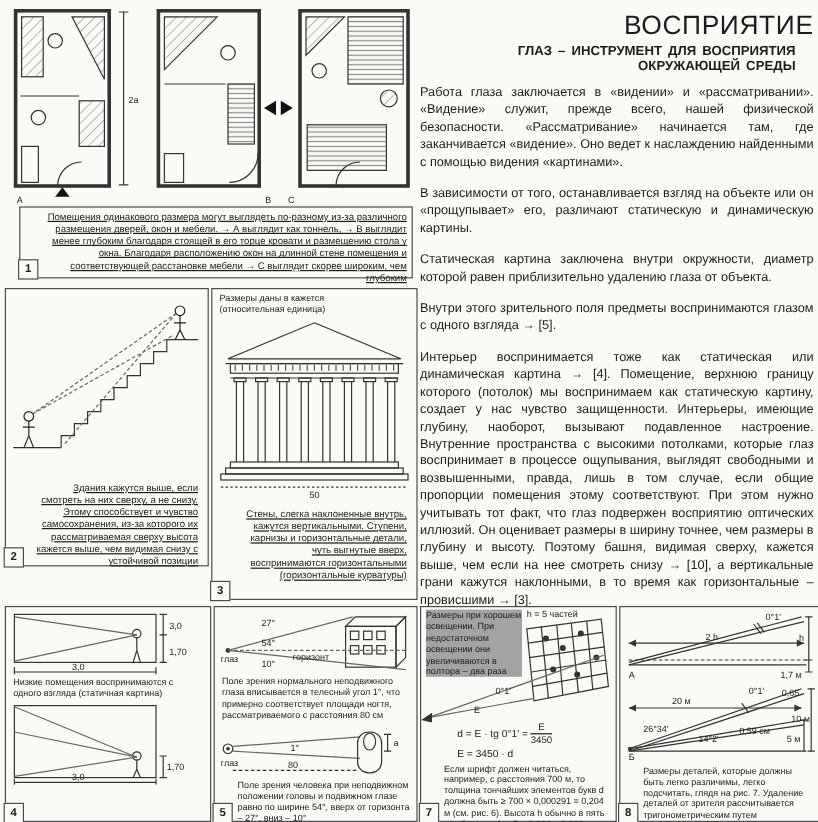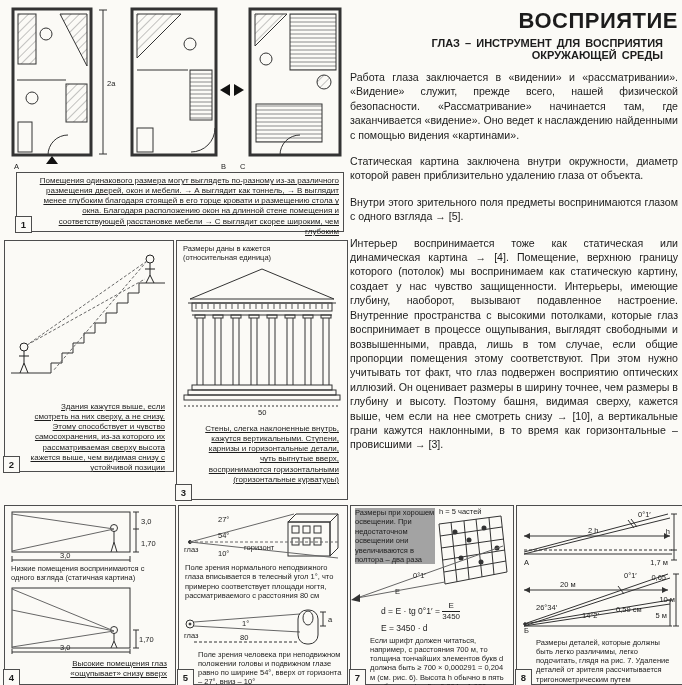--- a/index.html
+++ b/index.html
@@ -5,21 +5,21 @@
   html,body{margin:0;padding:0;}
   .page{position:relative;width:682px;height:685px;background:#fbfaf6;font-family:"Liberation Sans",sans-serif;color:#1c1c1c;overflow:hidden;}
   .abs{position:absolute;}
   .fig{position:absolute;border:1px solid #4d4d4d;background:#fbfaf6;}
   .nob{border:none;}
   .capbox{position:absolute;border:1px solid #4d4d4d;}
   .numtab{position:absolute;left:-2px;bottom:-2px;width:15px;height:15px;border:1px solid #4d4d4d;background:#fbfaf6;font-size:9.5px;line-height:15px;text-align:center;font-weight:bold;}
   .cap{font-size:8px;line-height:1.27;margin:0;padding:3px 4px 4px 19px;text-align:right;text-decoration:underline;}
   .cap2{font-size:7.5px;line-height:1.22;margin:0;padding:2px 3px 3px 17px;text-align:left;}
   .note{font-size:7.5px;line-height:1.25;}
-  .masthead h1{margin:0;font-size:22px;letter-spacing:.5px;text-align:right;font-weight:bold;}
+  .masthead h1{margin:0;font-size:22px;letter-spacing:.5px;text-align:right;font-weight:normal;}
   .masthead h2{margin:3px 15px 9px;font-size:11px;text-align:right;font-weight:bold;word-spacing:2px;}
   .article p{margin:12px 0 3px;font-size:10.6px;line-height:1.36;text-align:justify;}
   svg{display:block;}
   svg text{font-family:"Liberation Sans",sans-serif;font-size:7.5px;fill:#1c1c1c;}
   .frm{font-size:8.5px;}
   .frac{display:inline-block;vertical-align:middle;text-align:center;font-size:8px;line-height:1;}
   .frac .nm{display:block;border-bottom:1px solid #1c1c1c;padding:0 3px 1px;}
   .frac .dn{display:block;padding-top:1px;text-align:right;}
 </style>
 </head>
@@ -193,20 +193,21 @@
     </div>
     <div class="numtab">3</div>
   </div>
 
   <div class="abs masthead" style="left:350px;top:8px;width:328px">
     <h1>ВОСПРИЯТИЕ</h1>
     <h2>ГЛАЗ – ИНСТРУМЕНТ ДЛЯ ВОСПРИЯТИЯ ОКРУЖАЮЩЕЙ СРЕДЫ</h2>
   </div>
   <div class="abs article" style="left:350px;top:58px;width:328px;height:440px">
     <p>Работа глаза заключается в «видении» и «рассматривании». «Видение» служит, прежде всего, нашей физической безопасности. «Рассматривание» начинается там, где заканчивается «видение». Оно ведет к наслаждению найденными с помощью видения «картинами».</p>
+    <p>В зависимости от того, останавливается взгляд на объекте или он «прощупывает» его, различают статическую и динамическую картины.</p>
     <p>Статическая картина заключена внутри окружности, диаметр которой равен приблизительно удалению глаза от объекта.</p>
     <p>Внутри этого зрительного поля предметы воспринимаются глазом с одного взгляда → [5].</p>
     <p>Интерьер воспринимается тоже как статическая или динамическая картина → [4]. Помещение, верхнюю границу которого (потолок) мы воспринимаем как статическую картину, создает у нас чувство защищенности. Интерьеры, имеющие глубину, наоборот, вызывают подавленное настроение. Внутренние пространства с высокими потолками, которые глаз воспринимает в процессе ощупывания, выглядят свободными и возвышенными, правда, лишь в том случае, если общие пропорции помещения этому соответствуют. При этом нужно учитывать тот факт, что глаз подвержен восприятию оптических иллюзий. Он оценивает размеры в ширину точнее, чем размеры в глубину и высоту. Поэтому башня, видимая сверху, кажется выше, чем если на нее смотреть снизу → [10], а вертикальные грани кажутся наклонными, в то время как горизонтальные – провисшими → [3].</p>
   </div>
 
   <div class="fig" style="left:4px;top:505px;width:170px;height:178px">
     <svg class="abs" style="left:3px;top:2px" width="160" height="54" viewBox="0 0 160 54">
       <g stroke="#333" fill="none">
         <rect x="4" y="4" width="118" height="40"></rect>
         <circle cx="106" cy="20" r="3.5"></circle>
@@ -243,23 +244,20 @@
         <line x1="128" y1="44" x2="128" y2="62"></line>
         <line x1="125" y1="44" x2="131" y2="44"></line>
           <line x1="125" y1="62" x2="131" y2="62"></line>
         <line x1="4" y1="66" x2="122" y2="66"></line>
         <line x1="4" y1="63" x2="4" y2="68"></line>
           <line x1="122" y1="63" x2="122" y2="68"></line>
       </g>
       <text x="131" y="56">1,70</text>
       <text x="52" y="64">3,0</text>
     </svg>
-    <div class="abs" style="left:2px;top:150px;width:164px">
-      <p class="cap">Высокие помещения глаз «ощупывает» снизу вверх</p>
-    </div>
     <div class="numtab">4</div>
   </div>
 
   <div class="fig" style="left:178px;top:505px;width:168px;height:178px">
     <svg class="abs" style="left:3px;top:2px" width="160" height="52" viewBox="0 0 160 52">
       <g stroke="#333" fill="none">
         <rect x="106" y="14" width="42" height="34"></rect>
         <polygon points="106,14 148,14 156,6 114,6"></polygon>
         <polygon points="148,14 156,6 156,40 148,48"></polygon>
         <rect x="110" y="18" width="7" height="7"></rect>

